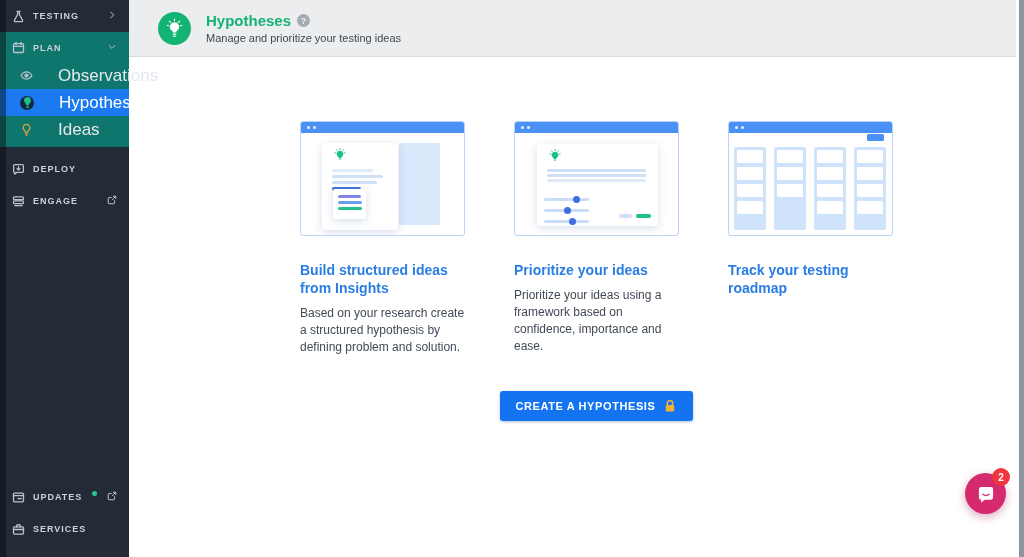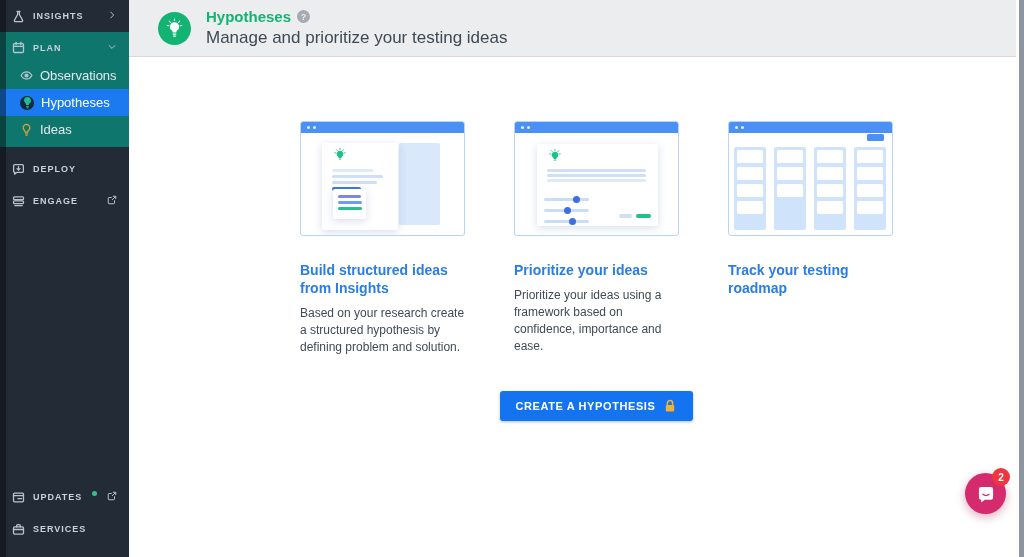--- a/index.html
+++ b/index.html
@@ -14,22 +14,22 @@
              background:rgba(5,8,12,.45); z-index:5; pointer-events:none; }
   .nav-item { height:32px; display:flex; align-items:center; gap:8px; padding:0 12px;
               color:#c9d1db; font-size:9px; font-weight:bold; letter-spacing:1px;
               cursor:pointer; flex:none; }
   .nav-item svg { width:13px; height:13px; flex:none; stroke:#b9c2cd; fill:none;
                   stroke-width:1.2; stroke-linecap:round; stroke-linejoin:round; }
   .nav-item .tail { margin-left:auto; }
   .nav-item .tail svg { width:10px; height:10px; }
   .plan-section { background:#0f766e; padding:1px 0 4px; flex:none; }
   .plan-section .nav-item { height:29px; }
-  .sub-item { height:27px; display:flex; align-items:center; gap:7px;
-              padding:0 12px 0 20px; color:#e3e8ee; font-size:13px; cursor:pointer; flex:none; }
+  .sub-item { height:27px; display:flex; align-items:center; gap:25px;
+              padding:0 12px 0 20px; color:#e3e8ee; font-size:17px; cursor:pointer; flex:none; }
   .sub-item svg { width:13px; height:13px; flex:none; }
   .sub-item.active { background:#1b7af0; color:#fff; }
   .bulb-badge { width:14px; height:14px; border-radius:50%; background:#142840;
                 display:flex; align-items:center; justify-content:center; flex:none; }
   .grow { flex:1; }
   .bottom-group { margin-bottom:12px; }
   .green-dot { width:5px; height:5px; border-radius:50%; background:#2ec48b;
                margin:-8px 0 0 2px; flex:none; }
 
   
@@ -37,21 +37,21 @@
             background:#ebedee; border-bottom:1px solid #d7dadd;
             display:flex; align-items:center; padding-left:29px; z-index:1; }
   .header-bulb { width:33px; height:33px; border-radius:50%; background:#13b374;
                  display:flex; align-items:center; justify-content:center; flex:none; }
   .header-text { margin-left:15px; }
   .title-row { display:flex; align-items:center; gap:6px; }
   .page-title { color:#13b374; font-size:15px; font-weight:bold; }
   .help-badge { width:13px; height:13px; border-radius:50%; background:#a6abb1;
                 color:#ebedee; font-size:9px; font-weight:bold; display:flex;
                 align-items:center; justify-content:center; cursor:pointer; }
-  .subtitle { font-size:17px; color:#3f4955; margin-top:3px; }
+  .subtitle { font-size:11px; color:#3f4955; margin-top:3px; }
 
   
   .content { position:absolute; left:129px; top:58px; right:8px; bottom:0; background:#fff;margin-left:48px; }
   .cards-row { display:flex; justify-content:center; gap:49px; margin-top:63px; }
   .card { width:165px; }
   .card-title { margin-top:25px; color:#2a7de2; font-size:14px; font-weight:600; line-height:1.3; cursor:pointer; }
   .card-body { margin-top:8px; color:#404a56; font-size:12px; line-height:1.42; }
 
   
   .illu { position:relative; width:165px; height:115px; background:#fff;
@@ -110,21 +110,21 @@
 <div class="app">
 
   <nav class="sidebar">
 
 
 
     <div class="nav-item">
       <svg viewBox="0 0 12 12">
           <path d="M4.6 1.2h2.8M5.2 1.2v3L2.3 9.3a1 1 0 0 0 .9 1.5h5.6a1 1 0 0 0 .9-1.5L6.8 4.2v-3"></path>
         </svg>
-      <span>INSIGHTS</span>
+      <span>TESTING</span>
       <span class="tail"><svg viewBox="0 0 12 12">
             <path d="M4.5 2.5L8 6l-3.5 3.5"></path>
           </svg></span>
     </div>
 
     <div class="plan-section">
       <div class="nav-item">
         <svg viewBox="0 0 12 12">
             <rect x="1.4" y="2.4" width="9.2" height="8.2" rx="1"></rect>
             <line x1="1.4" y1="5" x2="10.6" y2="5"></line>

